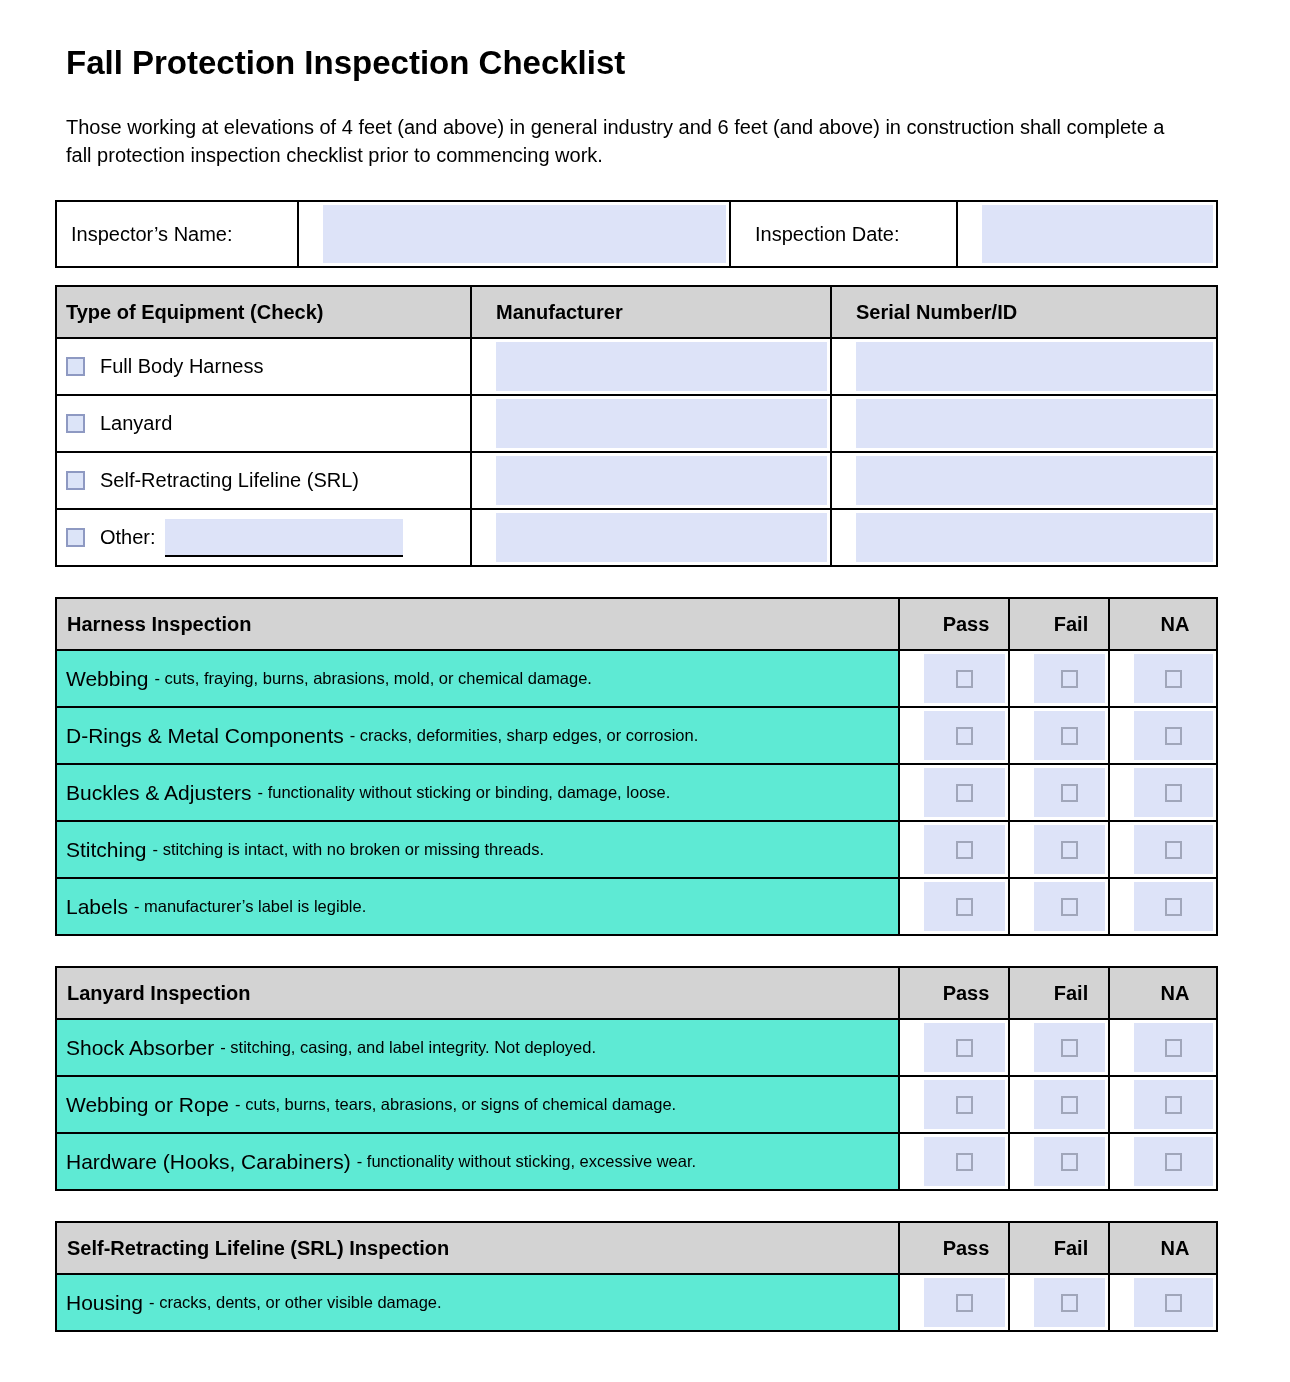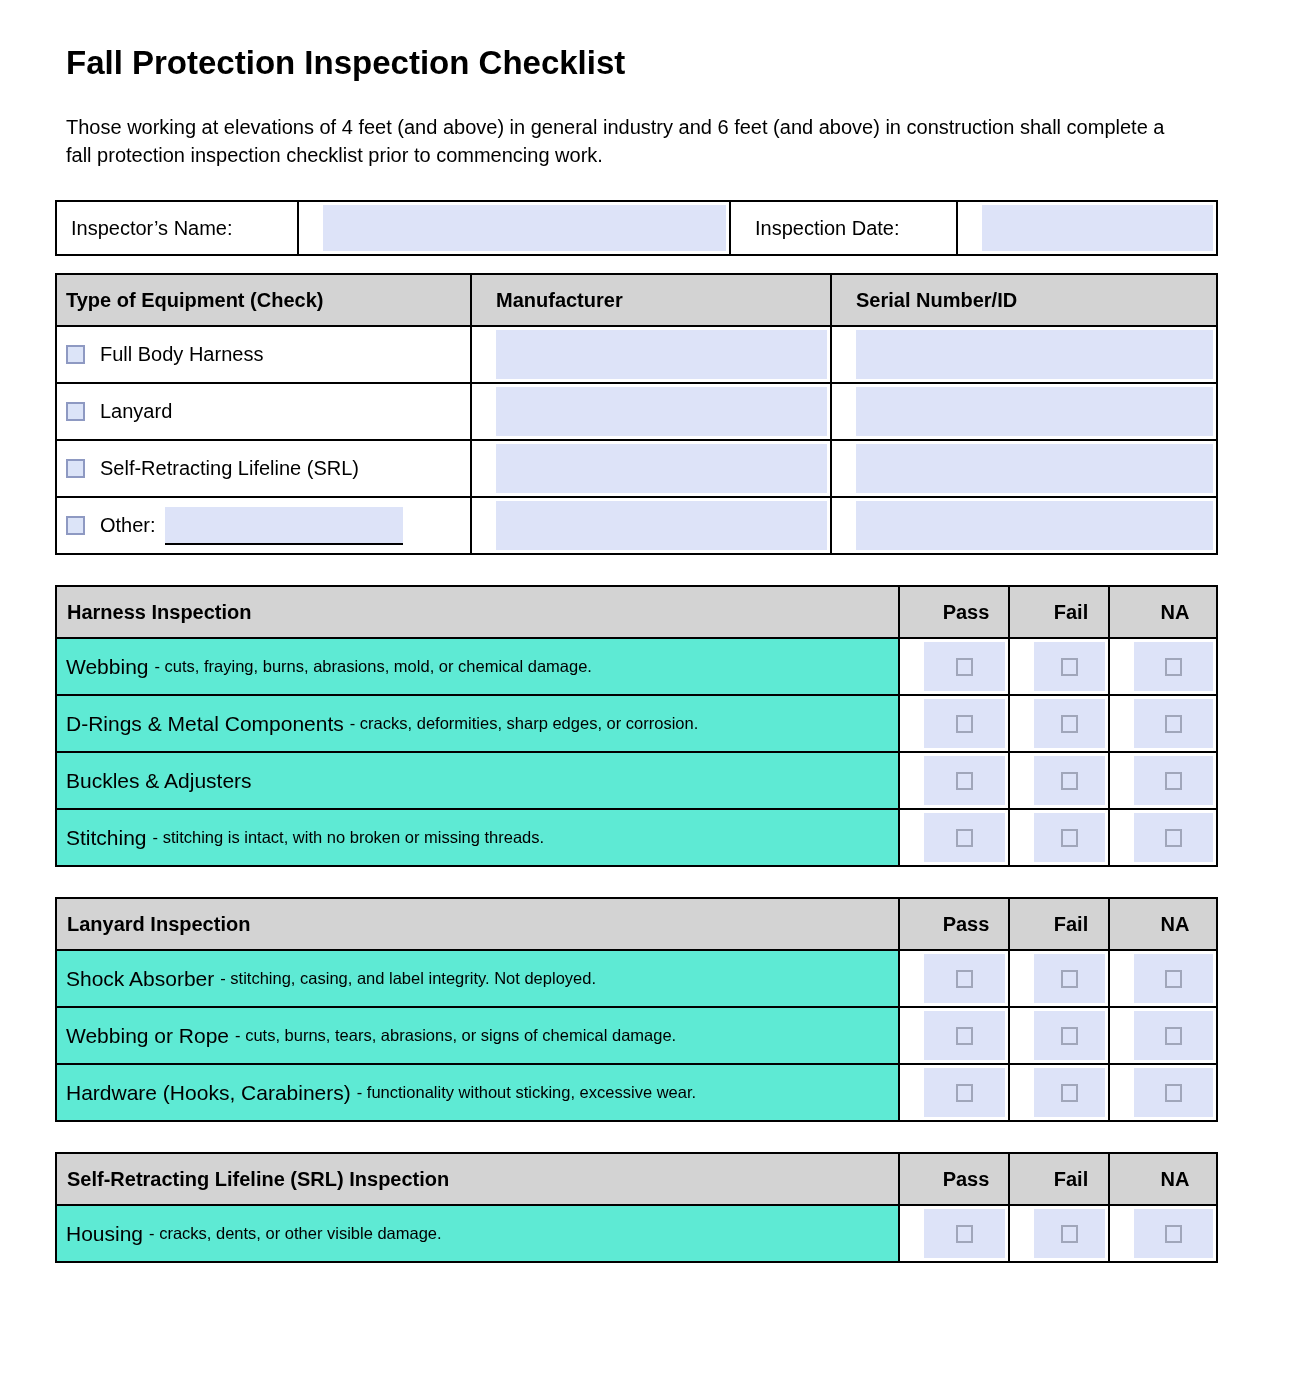--- a/index.html
+++ b/index.html
@@ -34,21 +34,21 @@
     border: 2px solid #000;
     background: #fff;
   }
   .trow { display: flex; align-items: stretch; }
   .trow + .trow { border-top: 2px solid #000; }
   .cell { position: relative; }
   .cell + .cell { border-left: 2px solid #000; padding-left: 24px; }
 
   
   .inspector-bar { margin-top: 31px; }
-  .inspector-bar .trow { height: 52px; border-radius: 9px; }
+  .inspector-bar .trow { height: 64px; border-radius: 9px; }
   .lbl-cell {
     display: flex; align-items: center;
     font-size: 20px;
     background: #fff;
   }
   .c-name-lbl  { width: 240px; padding-left: 14px; }
   .c-name-fld  { width: 432px; }
   .c-date-lbl  { width: 227px; padding-left: 25px; }
   .c-date-fld  { flex: 1; }
   .fld-cell { padding: 3px; }
@@ -264,20 +264,21 @@
         <div class="cell res-cell w-na">
             <div class="res-field">
               <div class="res-checkbox"></div>
             </div>
           </div>
       </div>
 
       <div class="trow body-row">
         <div class="cell item-cell">
           <span class="item-name">Buckles &amp; Adjusters</span>
+          <span class="item-desc">- functionality without sticking or binding, damage, loose.</span>
         </div>
         <div class="cell res-cell w-pass">
             <div class="res-field">
               <div class="res-checkbox"></div>
             </div>
           </div>
         <div class="cell res-cell w-fail">
             <div class="res-field">
               <div class="res-checkbox"></div>
             </div>
@@ -304,20 +305,41 @@
               <div class="res-checkbox"></div>
             </div>
           </div>
         <div class="cell res-cell w-na">
             <div class="res-field">
               <div class="res-checkbox"></div>
             </div>
           </div>
       </div>
 
+      <div class="trow body-row">
+        <div class="cell item-cell">
+          <span class="item-name">Labels</span>
+          <span class="item-desc">- manufacturer’s label is legible.</span>
+        </div>
+        <div class="cell res-cell w-pass">
+            <div class="res-field">
+              <div class="res-checkbox"></div>
+            </div>
+          </div>
+        <div class="cell res-cell w-fail">
+            <div class="res-field">
+              <div class="res-checkbox"></div>
+            </div>
+          </div>
+        <div class="cell res-cell w-na">
+            <div class="res-field">
+              <div class="res-checkbox"></div>
+            </div>
+          </div>
+      </div>
     </div>
 
     <div class="tbl section">
       <div class="trow head-row">
         <div class="cell sec-title-cell">Lanyard Inspection</div>
         <div class="cell res-head-cell w-pass">Pass</div>
         <div class="cell res-head-cell w-fail">Fail</div>
         <div class="cell res-head-cell w-na">NA</div>
       </div>
 

